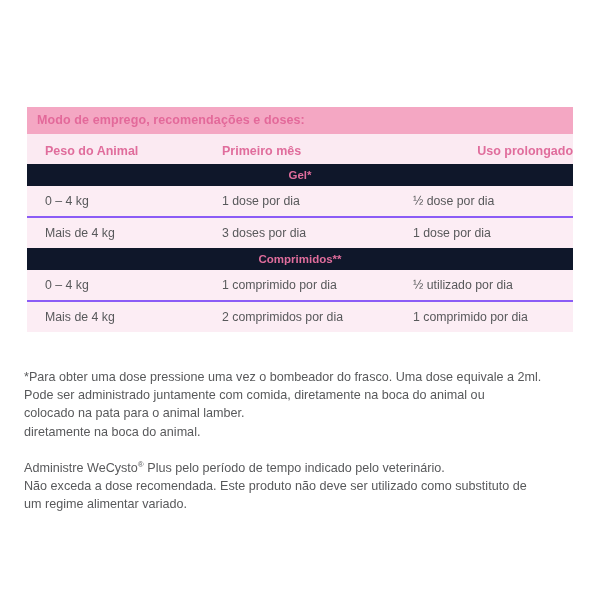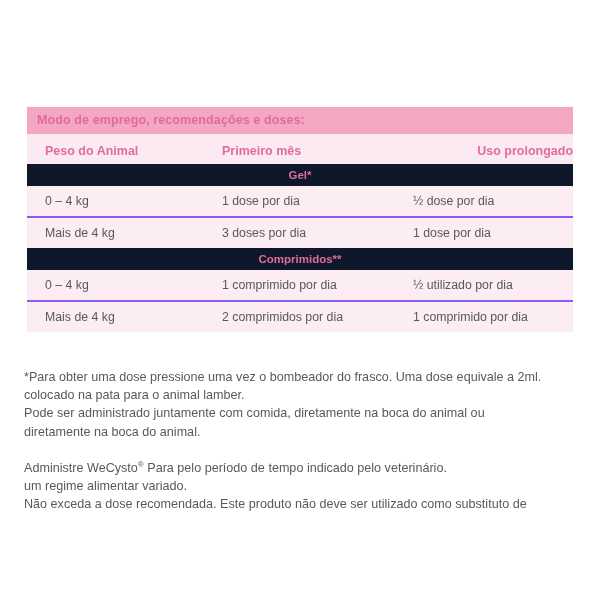--- a/index.html
+++ b/index.html
@@ -173,24 +173,24 @@
         <td class="c1">Mais de 4 kg</td>
         <td class="c2">2 comprimidos por dia</td>
         <td class="c3">1 comprimido por dia</td>
       </tr>
 
     </tbody>
   </table>
 
   <div class="notes">
     <p>*Para obter uma dose pressione uma vez o bombeador do frasco. Uma dose equivale a 2ml.</p>
+    <p>Pode ser administrado juntamente com comida, diretamente na boca do animal ou</p>
     <p>colocado na pata para o animal lamber.</p>
-    <p>Pode ser administrado juntamente com comida, diretamente na boca do animal ou</p>
     <p>diretamente na boca do animal.</p>
 
     <div class="gap"></div>
 
-    <p><span>Administre WeCysto</span><span class="sup">®</span><span> Para pelo período de tempo indicado pelo veterinário.</span></p>
+    <p><span>Administre WeCysto</span><span class="sup">®</span><span> Plus pelo período de tempo indicado pelo veterinário.</span></p>
+    <p>Não exceda a dose recomendada. Este produto não deve ser utilizado como substituto de</p>
     <p>um regime alimentar variado.</p>
-    <p>Não exceda a dose recomendada. Este produto não deve ser utilizado como substituto de</p>
   </div>
 
 </div>
 
 </body></html>

